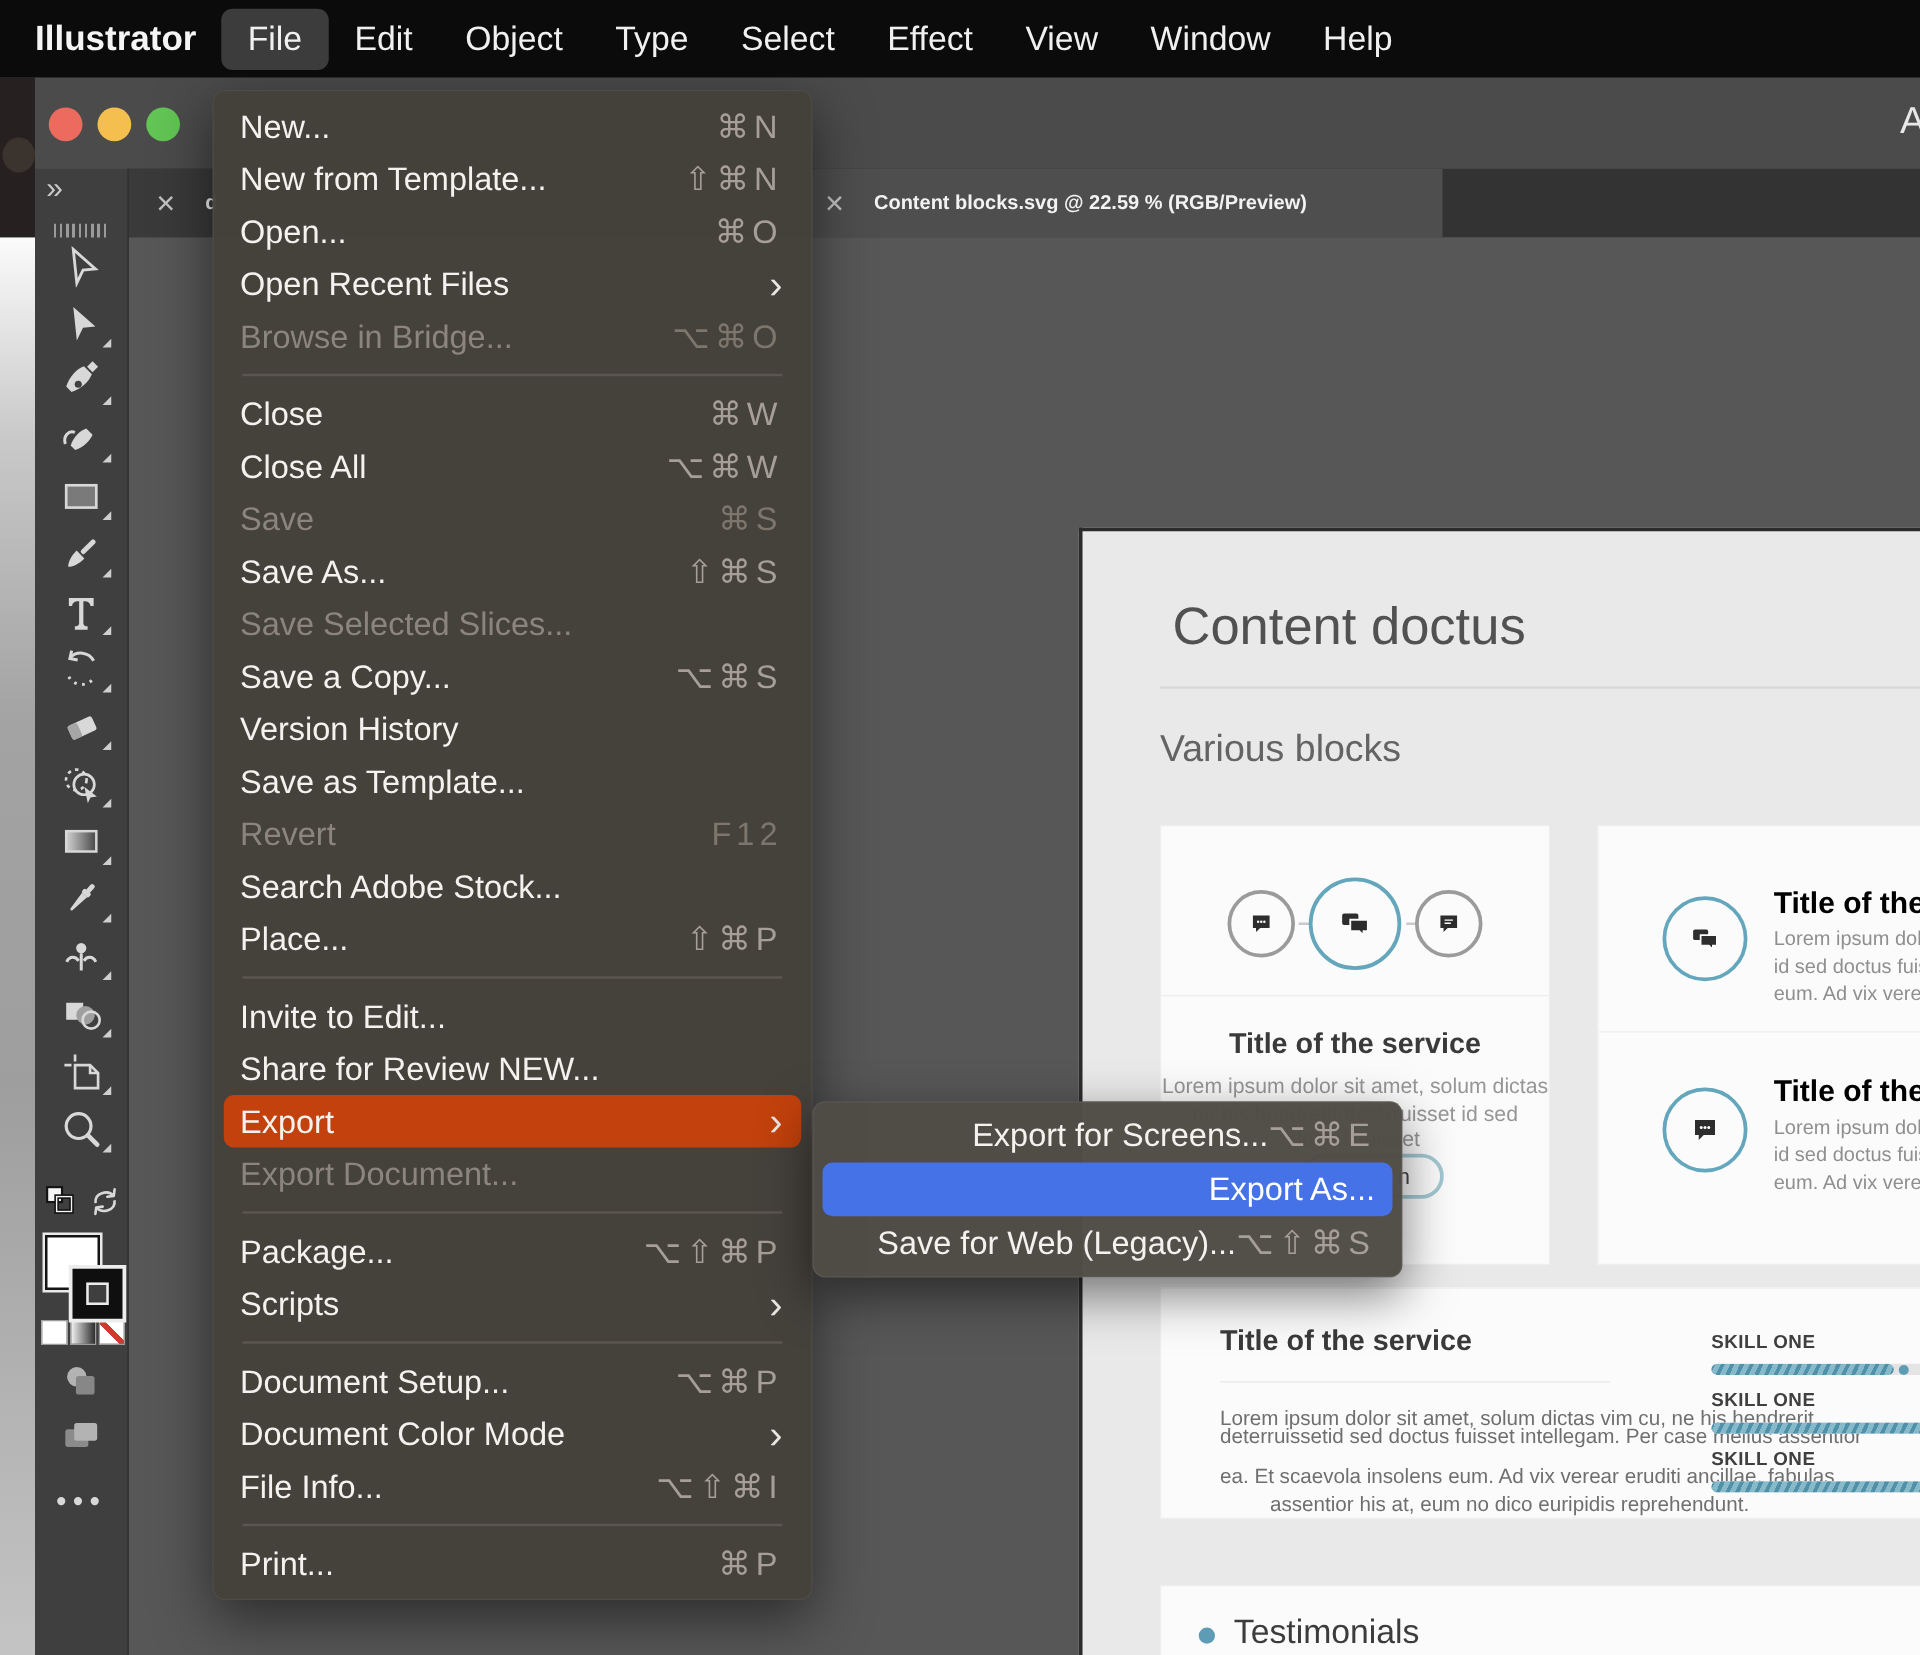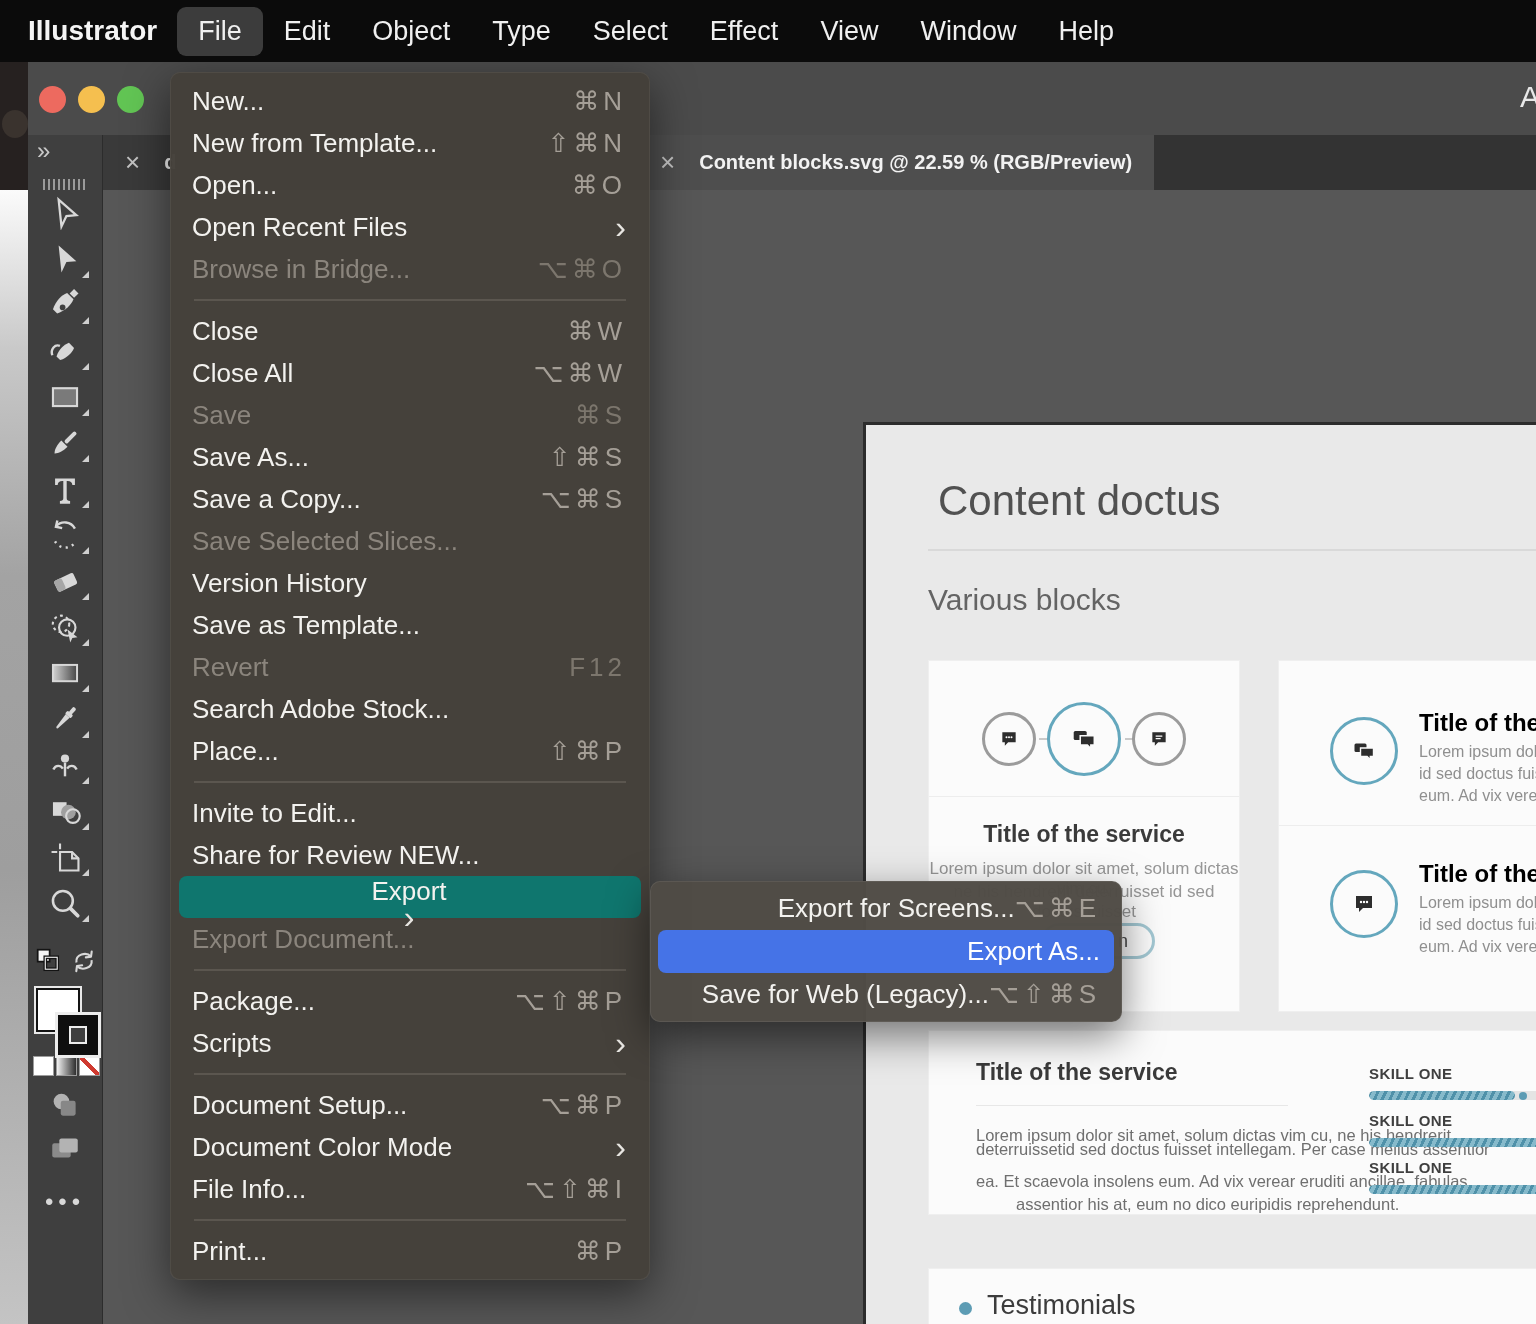--- a/index.html
+++ b/index.html
@@ -53,21 +53,21 @@
   #draw-mode { left:20px; top:953px; width:34px; height:34px; }
   #screen-mode { left:20px; top:997px; width:34px; height:34px; }
   #more-dots { left:0; top:1053px; width:74px; text-align:center; color:#d8d8d8; font-size:24px; letter-spacing:5px; }
 
   
   #tabbar { position:absolute; left:103px; top:135px; width:1433px; height:55px; background:#333333; }
   .doc-tab { position:absolute; top:0; height:55px; display:flex; align-items:center; color:#e9e9e9; }
   #tab-hidden { left:0; width:537px; background:#3a3a3a; padding-left:22px; }
   #tab-active { left:537px; width:514px; background:#4e4e4e; padding-left:20px; }
   .doc-tab .x { color:#c3c3c3; font-size:26px; margin-right:24px; }
-  .doc-tab .t { font-size:20px; font-weight:bold; color:#f2f2f2; white-space:nowrap; }
+  .doc-tab .t { font-size:16px; font-weight:bold; color:#f2f2f2; white-space:nowrap; }
 
   
   #canvas { position:absolute; left:104px; top:190px; width:1432px; height:1134px; background:#575757; }
   #artboard { position:absolute; left:759px; top:232px; width:677px; height:902px; background:#e9e9e9;
       border-left:3px solid #2c2c2c; border-top:3px solid #2c2c2c; overflow:hidden; }
   #ab-title { position:absolute; left:72px; top:52px; font-size:42px; color:#515151; }
   #ab-rule { position:absolute; left:62px; top:124px; right:0; height:2px; background:#d9d9d9; }
   #ab-subtitle { position:absolute; left:62px; top:158px; font-size:30px; color:#646464; }
   .card { position:absolute; background:#fbfbfb; border:1px solid #efefef; }
 
@@ -113,21 +113,21 @@
   
   #file-menu { position:absolute; left:170px; top:72px; width:480px; background:rgba(68,64,58,0.98);
       border-radius:10px; padding:8px 0; z-index:50;
       box-shadow:0 14px 44px rgba(0,0,0,0.5), inset 0 0 0 1px rgba(255,255,255,0.06); }
   .mi { height:42px; margin:0 9px; padding:0 15px 0 13px; display:flex; align-items:center; border-radius:8px;
       color:#f3f2ef; font-size:26px; }
   .mi .lab { flex:1; white-space:nowrap; }
   .mi .sc { color:#a59f97; letter-spacing:4px; white-space:nowrap; }
   .mi .chev { color:#e8e6e2; font-size:32px; letter-spacing:0; line-height:20px; }
   .mi.disabled { color:#8b857d; } .mi.disabled .sc { color:#7c766d; }
-  .mi.hl { background:#0f766e;flex-direction:column; }
+  .mi.hl { background:#c2410c; }
   .msep { height:2px; background:#5b564f; margin:9px 24px; }
 
   
   #export-submenu { position:absolute; left:650px; top:881px; width:472px; background:rgba(80,75,69,0.98);
       border-radius:10px; padding:6px 0; z-index:60;
       box-shadow:0 14px 40px rgba(0,0,0,0.5), inset 0 0 0 1px rgba(255,255,255,0.07);text-align:right; }
   .smi { height:43px; margin:0 8px; padding:0 14px 0 12px; display:flex; align-items:center; border-radius:8px;
       color:#f3f2ef; font-size:26px; }
   .smi .lab { flex:1; white-space:nowrap; }
   .smi .sc { color:#a59f97; letter-spacing:4px; }
@@ -473,26 +473,26 @@
       <span class="sc">⌥⌘W</span>
     </div>
   <div class="mi disabled">
       <span class="lab">Save</span>
       <span class="sc">⌘S</span>
     </div>
   <div class="mi">
       <span class="lab">Save As...</span>
       <span class="sc">⇧⌘S</span>
     </div>
+  <div class="mi disabled">
+      <span class="lab">Save Selected Slices...</span>
+    </div>
   <div class="mi">
       <span class="lab">Save a Copy...</span>
       <span class="sc">⌥⌘S</span>
-    </div>
-  <div class="mi disabled">
-      <span class="lab">Save Selected Slices...</span>
     </div>
   <div class="mi">
       <span class="lab">Version History</span>
     </div>
   <div class="mi">
       <span class="lab">Save as Template...</span>
     </div>
   <div class="mi disabled">
       <span class="lab">Revert</span>
       <span class="sc">F12</span>

